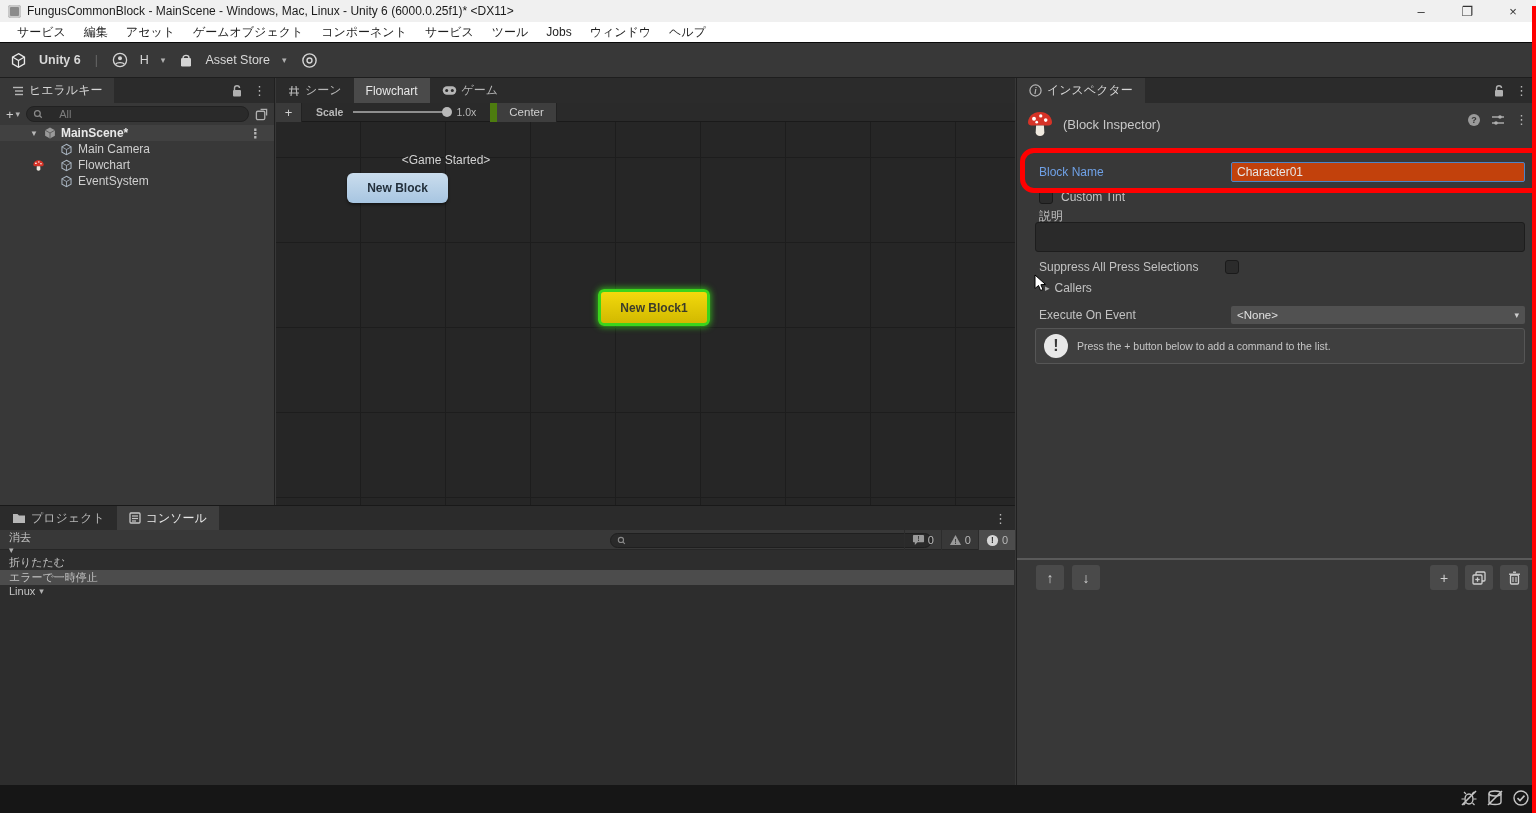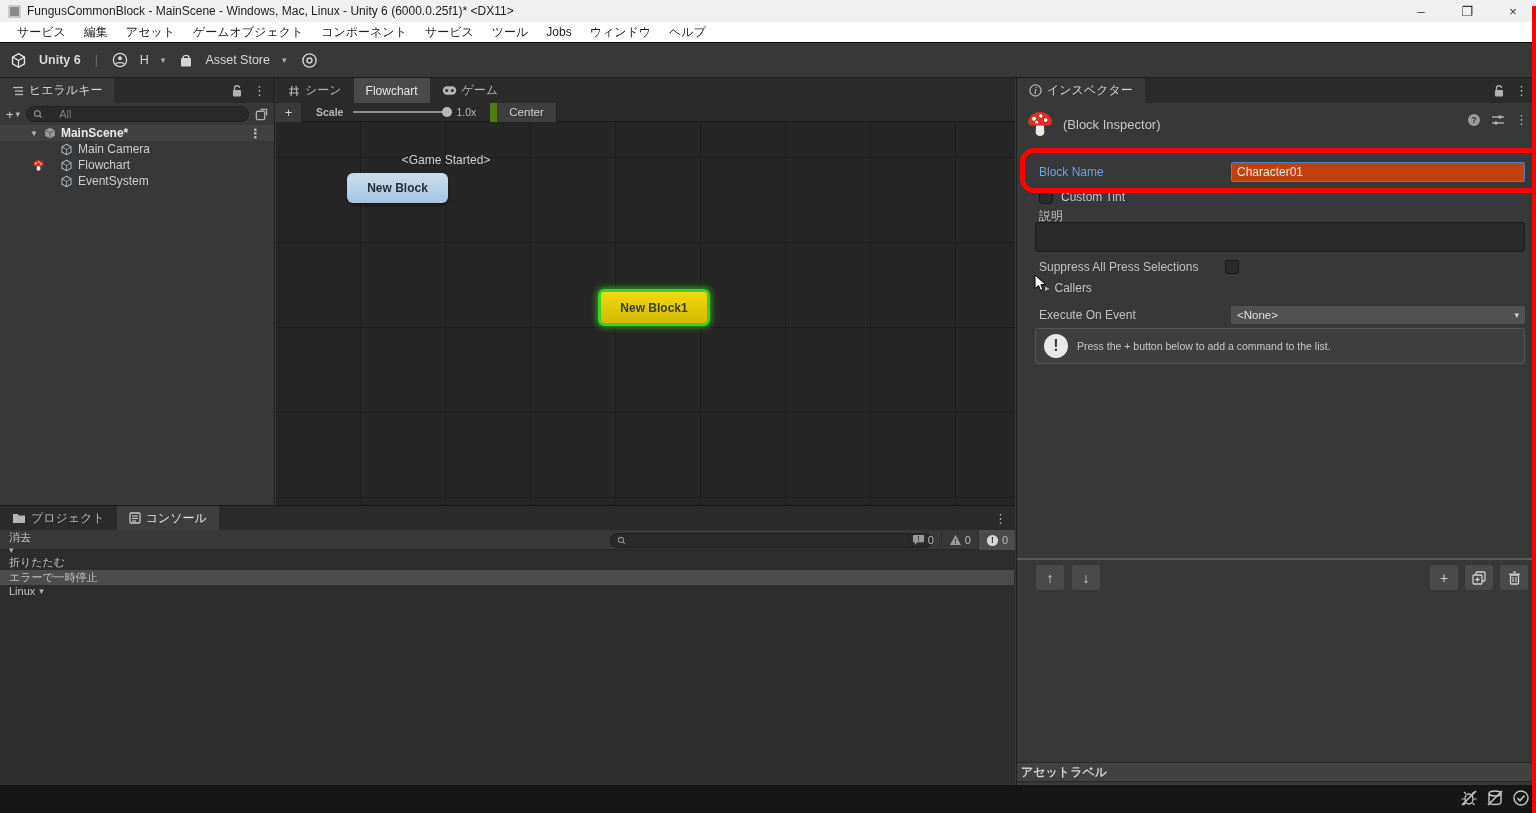--- a/index.html
+++ b/index.html
@@ -485,23 +485,20 @@
         <svg width="13" height="14" viewBox="0 0 13 14">
             <rect x="2.5" y="4" width="8" height="9" rx="1" fill="none" stroke="#cfcfcf" stroke-width="1.3"></rect>
             <line x1="1" y1="3.2" x2="12" y2="3.2" stroke="#cfcfcf" stroke-width="1.3"></line>
             <line x1="5" y1="1.2" x2="8" y2="1.2" stroke="#cfcfcf" stroke-width="1.3"></line>
             <line x1="5" y1="6" x2="5" y2="11" stroke="#cfcfcf" stroke-width="1.1"></line>
             <line x1="8" y1="6" x2="8" y2="11" stroke="#cfcfcf" stroke-width="1.1"></line>
           </svg>
       </div>
     </div>
 
-    <div class="assetlabels">
-      <span>アセットラベル</span>
-    </div>
 
     <svg class="abs" style="left:17px; top:196px; z-index:40;" width="13" height="18" viewBox="0 0 13 18">
         <path d="M1 1 L1 14.5 L4.5 11.5 L6.6 16.5 L9 15.5 L6.9 10.7 L11.5 10.4 Z" fill="#fff" stroke="#000" stroke-width="1"></path>
       </svg>
   </div>
 
   <div class="abs statusbar">
     <div class="status-icons">
       <svg width="18" height="18" viewBox="0 0 18 18">
           <ellipse cx="9" cy="10" rx="4" ry="5" fill="none" stroke="#c4c4c4" stroke-width="1.4"></ellipse>

